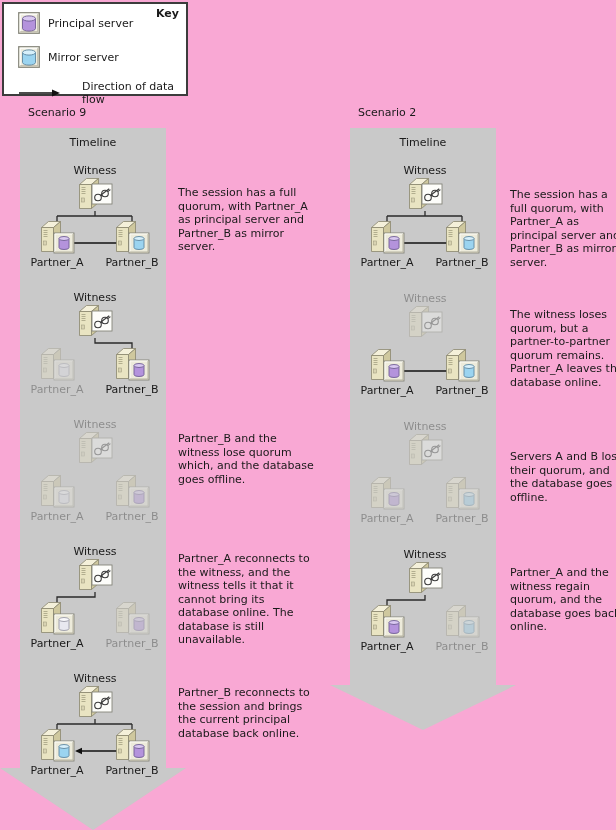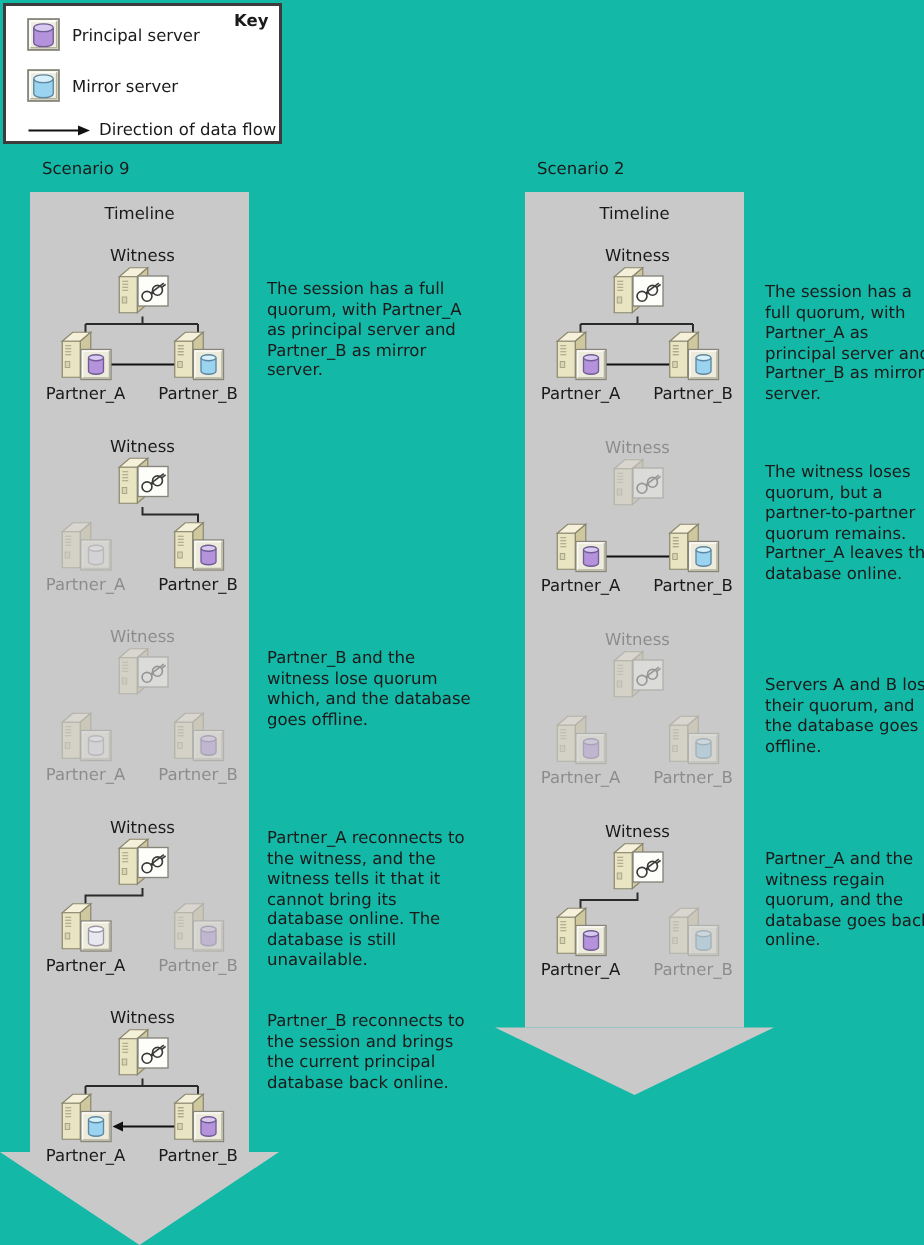--- a/index.html
+++ b/index.html
@@ -1,26 +1,26 @@
 <!DOCTYPE html>
 <html><head>
 <meta charset="utf-8">
 <style>
   html,body{margin:0;padding:0;background:#fff;}
-  .page{position:relative;width:616px;height:830px;overflow:hidden;background:#14b8a6;
+  .page{position:relative;width:616px;height:830px;overflow:hidden;background:#f9a8d4;
         font-family:"DejaVu Sans","Liberation Sans",sans-serif;font-size:11px;color:#1a1a1a;}
 
   
   .key{position:absolute;left:2px;top:2px;width:182px;height:90px;border:2px solid #3c3c3c;background:#fff;}
   .key-title{position:absolute;top:3px;right:7px;font-weight:bold;}
   .key-row{position:absolute;left:14px;display:flex;align-items:center;}
   .key-row .key-label{margin-left:8px;}
   .kr0{top:8px}.kr1{top:42px}
   .kr2{top:76px}
-  .kr2 .key-label{margin-left:8px;}
+  .kr2 .key-label{margin-left:24px;}
   .key-icon{display:inline-block;width:22px;height:22px;line-height:0;}
   .key-arrow{display:inline-block;width:40px;height:12px;line-height:0;}
 
   
   .scenario{position:absolute;top:104px;height:726px;}
   .s1{left:0;width:330px;}
   .s2{left:330px;width:286px;}
   .scen-label{position:absolute;left:28px;top:2px;white-space:nowrap;}
   .tl-body{position:absolute;left:20px;top:24px;width:146px;background:#c9c9c9;}
   .s1 .tl-body{height:640px;}
@@ -39,21 +39,21 @@
   .icon{position:absolute;width:36px;height:34px;line-height:0;}
   .wicon{left:57px;top:13px;}
   .aicon{left:19px;top:56px;}
   .bicon{left:94px;top:56px;}
   .conn{position:absolute;left:0;top:0;}
   .faded{opacity:.35;}
   .stage-text{position:absolute;line-height:13.5px;}
   .s1 .stage-text{left:158px;width:136px;}
   .s2 .stage-text{left:160px;width:114px;}
   .s1 .st0 .stage-text{top:22px}.s1 .st1 .stage-text{top:16px}.s1 .st2 .stage-text{top:14px}
-  .s1 .st3 .stage-text{top:7px}.s1 .st4 .stage-text{top:2px}
+  .s1 .st3 .stage-text{top:7px}.s1 .st4 .stage-text{top:14px}
   .s2 .st0 .stage-text{top:24px}.s2 .st1 .stage-text{top:16px}
   .s2 .st2 .stage-text{top:30px}.s2 .st3 .stage-text{top:18px}
 </style>
 </head>
 <body>
 
 <div class="page">
 
   <div class="key">
     <div class="key-title">Key</div>

